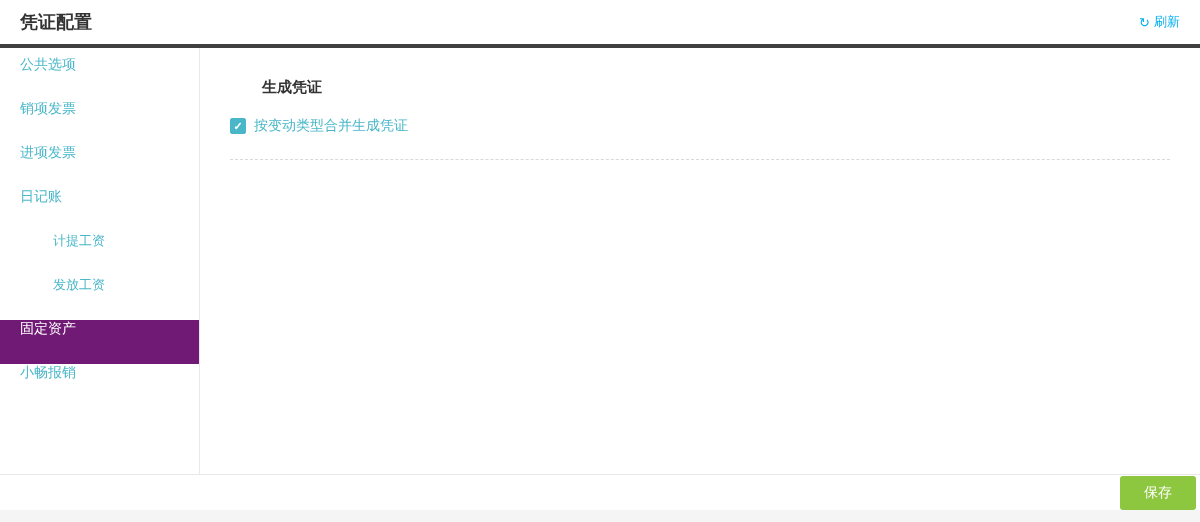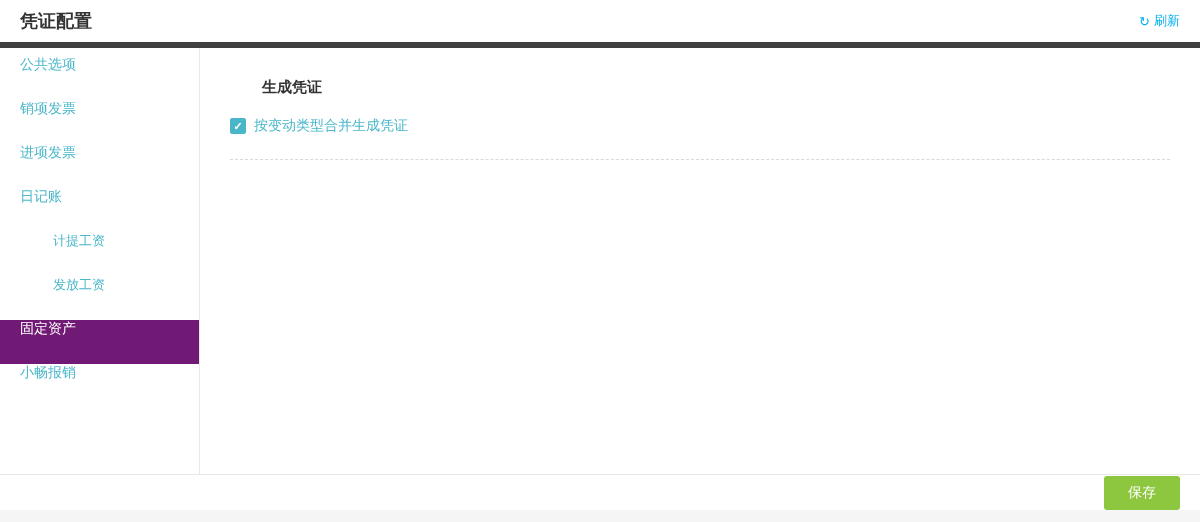--- a/index.html
+++ b/index.html
@@ -12,21 +12,21 @@
       background: #f5f5f5;
       width: 1200px;
       height: 522px;
       overflow: hidden;
       font-size: 14px;
     }
 
     
     .header {
       background: #fff;
-      border-bottom: 6px solid #404040;
+      border-bottom: 4px solid #404040;
       height: 48px;
       display: flex;
       align-items: center;
       justify-content: space-between;
       padding: 0 20px;
     }
     .header-title {
       font-size: 18px;
       color: #333;
       font-weight: bold;
@@ -128,21 +128,21 @@
     }
 
     
     .footer {
       height: 36px;
       background: #fff;
       border-top: 1px solid #e8e8e8;
       display: flex;
       align-items: center;
       justify-content: flex-end;
-      padding: 0 20px;
+      padding: 0 4px;
     }
     .btn-save {
       background: #8dc63f;
       color: #fff;
       border: none;
       padding: 8px 24px;
       font-size: 14px;
       border-radius: 3px;
       cursor: pointer;
       font-family: inherit;

